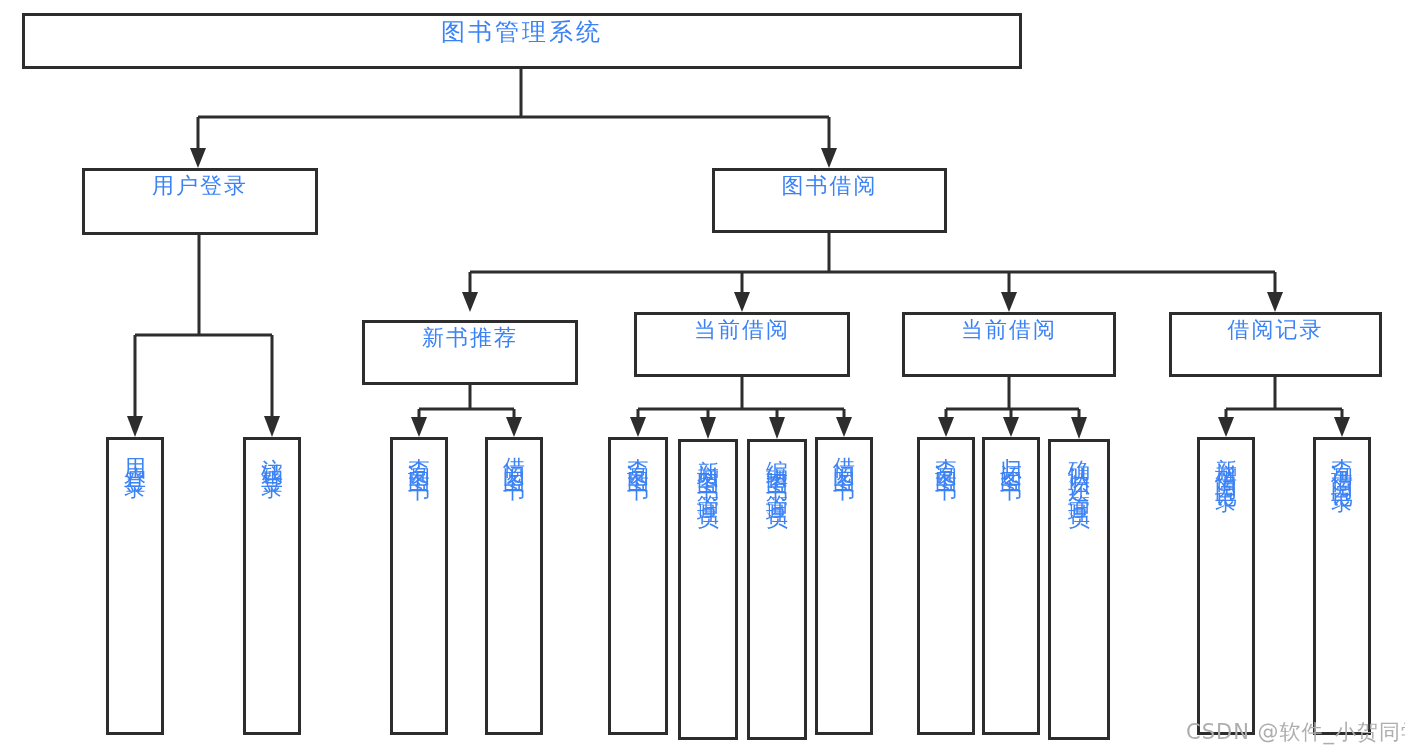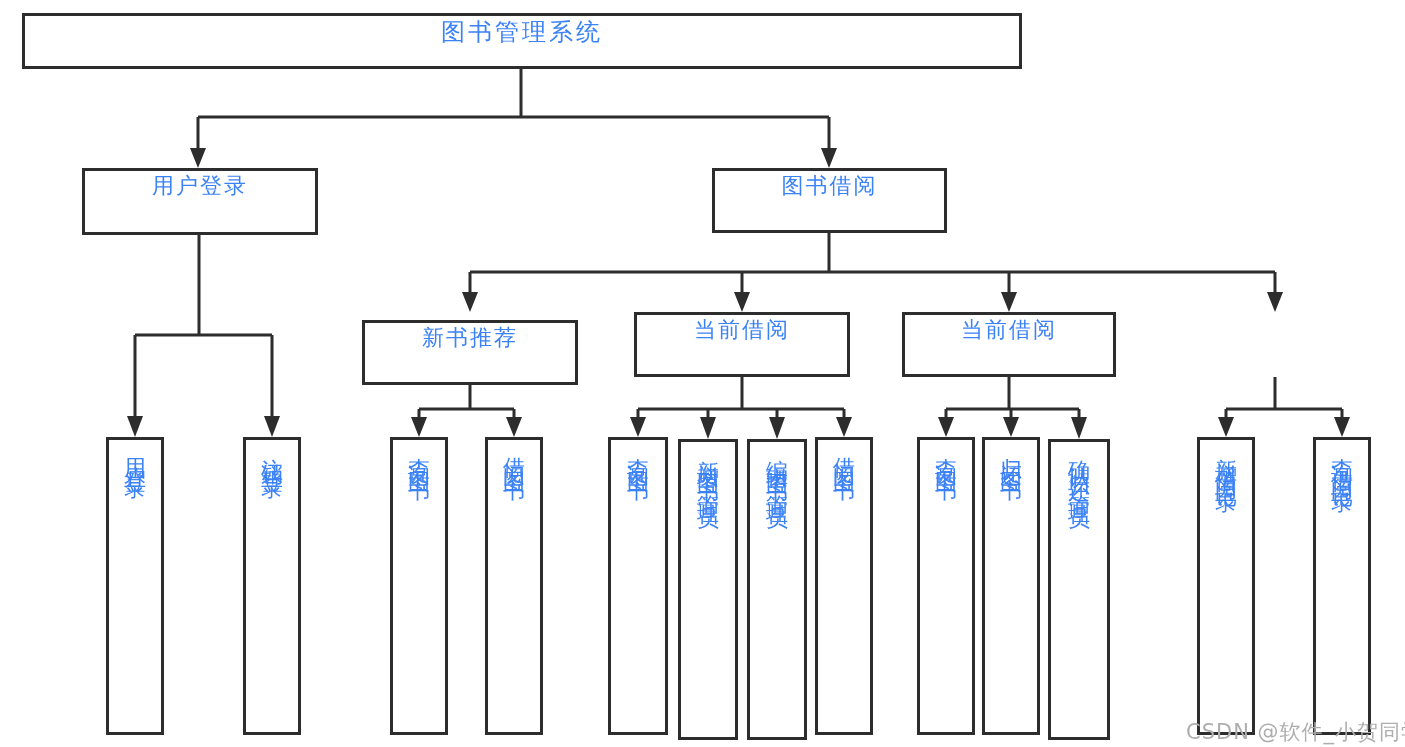--- a/index.html
+++ b/index.html
@@ -86,20 +86,23 @@
 
   <div class="node h-node" style="left:362px;top:320px;width:216px;height:65px;">
     <span>新书推荐</span>
   </div>
   <div class="node h-node" style="left:634px;top:312px;width:216px;height:65px;">
     <span>当前借阅</span>
   </div>
   <div class="node h-node" style="left:902px;top:312px;width:214px;height:65px;">
     <span>当前借阅</span>
   </div>
+  <div class="node h-node" style="left:1169px;top:312px;width:213px;height:65px;">
+    <span>借阅记录</span>
+  </div>
 
   <div class="node leaf" style="left:106px;top:437px;width:58px;height:298px;">
     <span class="vtext">用户登录</span>
   </div>
   <div class="node leaf" style="left:243px;top:437px;width:58px;height:298px;">
     <span class="vtext">注销登录</span>
   </div>
 
   <div class="node leaf" style="left:390px;top:437px;width:58px;height:298px;">
     <span class="vtext">查询图书</span>

